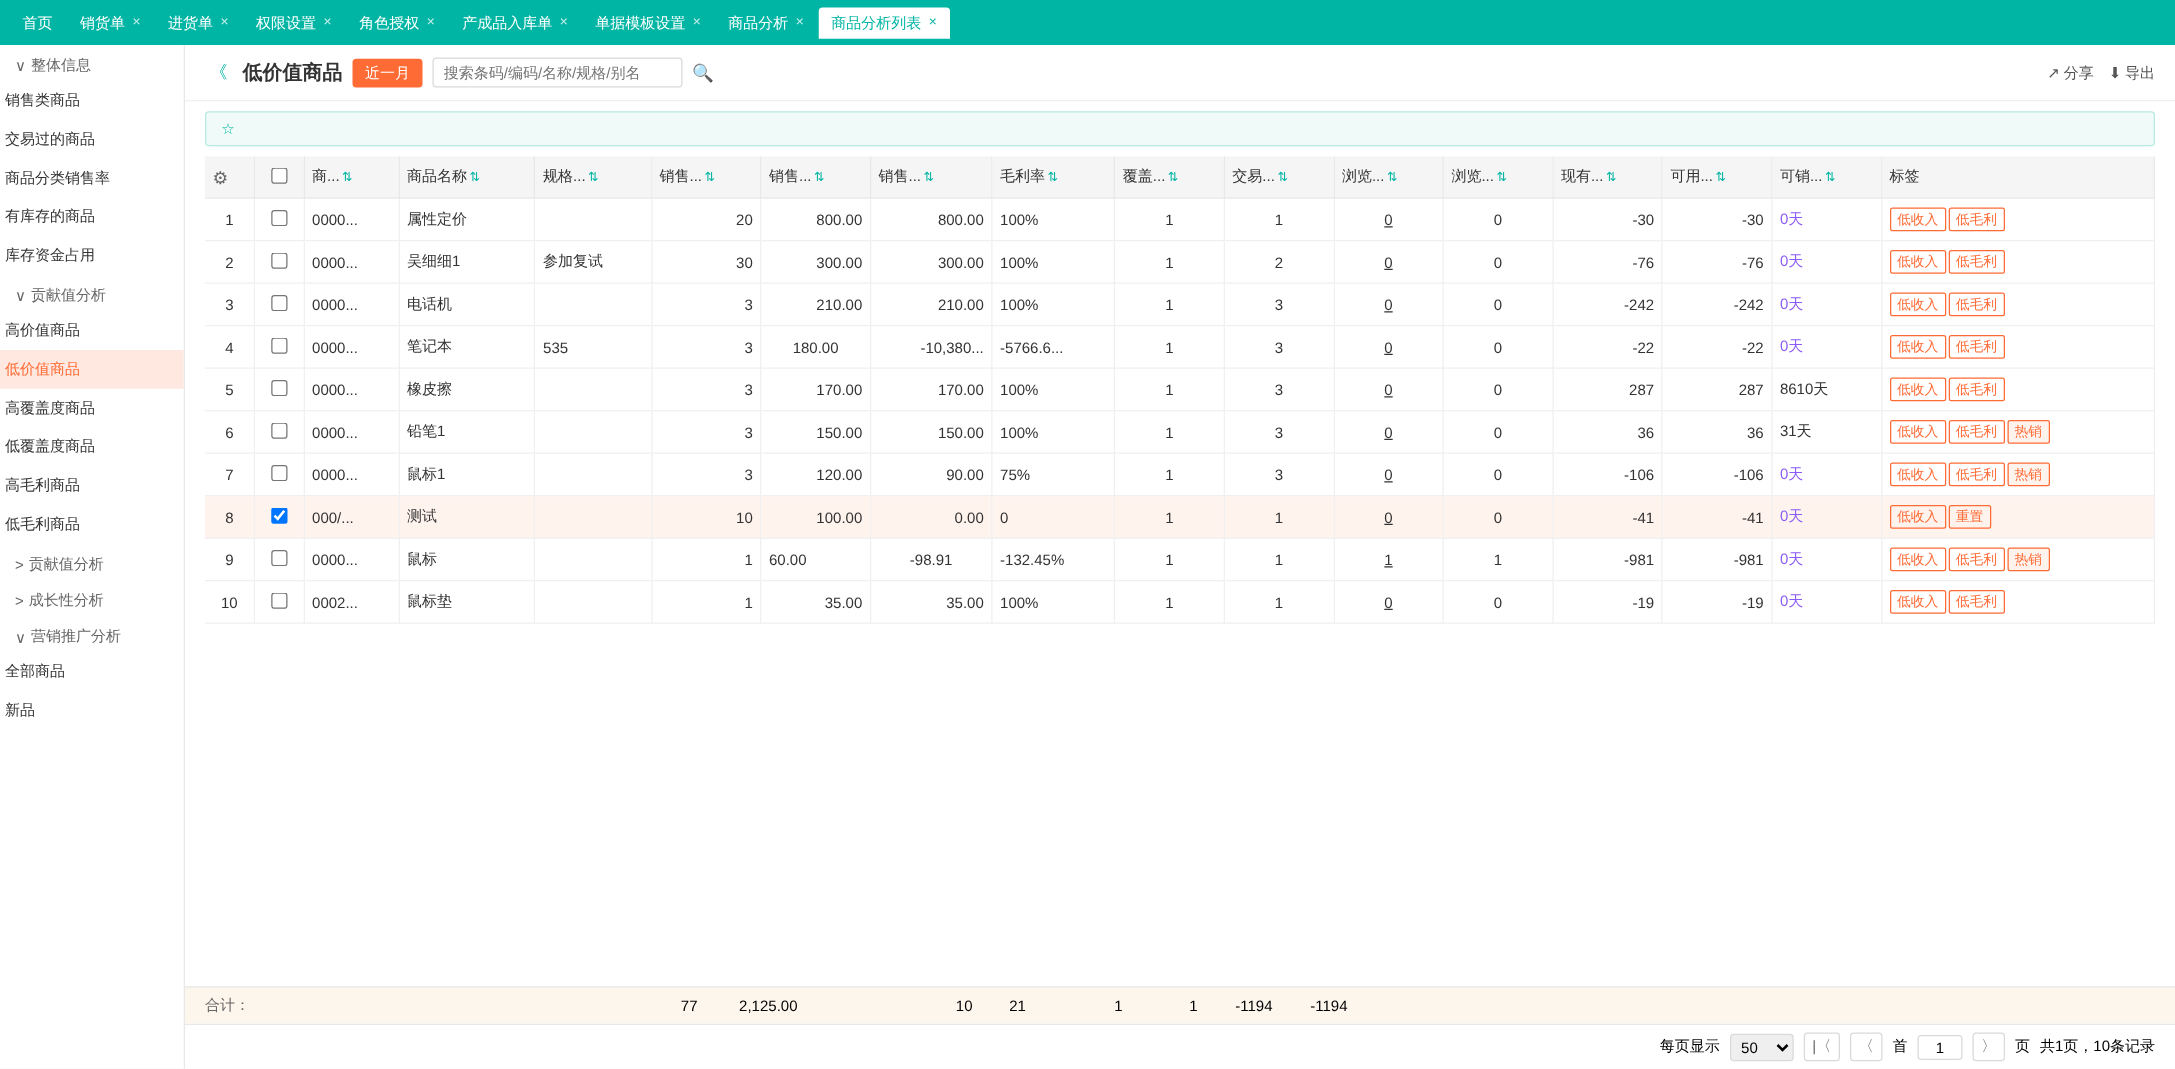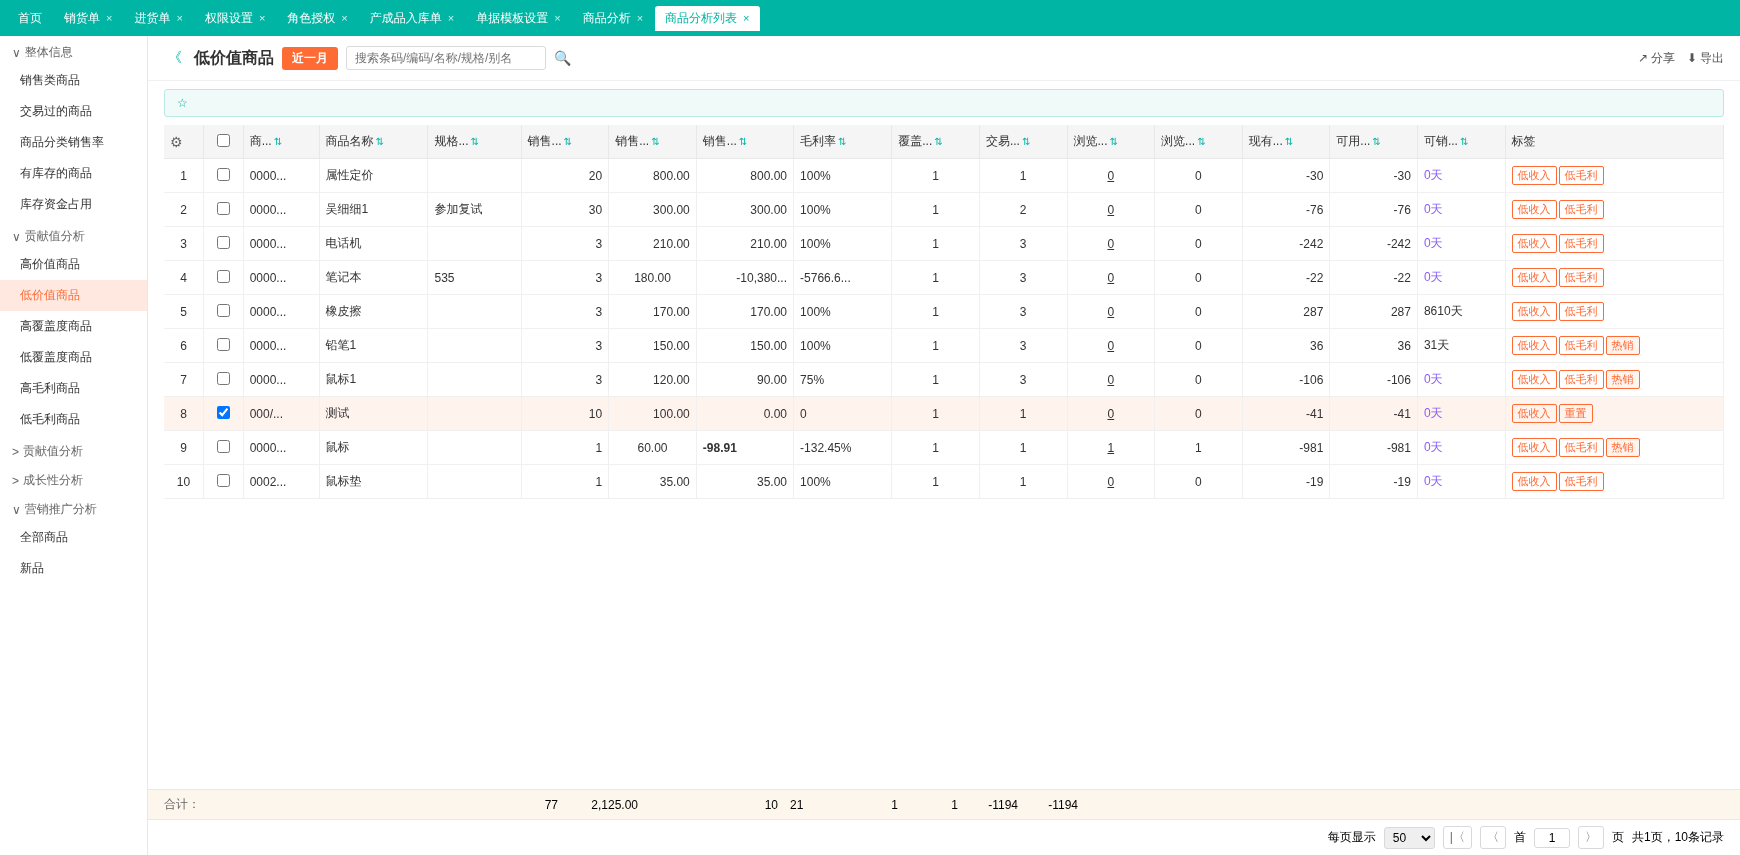--- a/index.html
+++ b/index.html
@@ -45,21 +45,21 @@
     }
     .sidebar-group-header {
       padding: 8px 12px 4px;
       color: #666;
       font-size: 12px;
       display: flex;
       align-items: center;
       gap: 4px;
     }
     .sidebar-item {
-      padding: 7px 12px 7px 20px;
+      padding: 7px 12px 7px 4px;
       color: #333;
       cursor: pointer;
       font-size: 12px;
     }
     .sidebar-item.active { background: #ffe8e0; color: #ff6b35; }
 
     
     .content-area {
       flex: 1;
       display: flex;
@@ -83,21 +83,20 @@
       color: #333;
     }
     .filter-btn {
       background: #ff6b35;
       color: #fff;
       border: none;
       padding: 3px 10px;
       border-radius: 3px;
       cursor: pointer;
       font-size: 12px;
-      font-weight: bold;
     }
     .search-input {
       border: 1px solid #d9d9d9;
       border-radius: 3px;
       padding: 4px 8px;
       width: 200px;
       color: #999;
       outline: none;
     }
     .search-icon-btn {
@@ -530,22 +529,22 @@
     <td class="days-orange">0天</td>
     <td><span class="tag tag-orange">低收入</span><span class="tag" style="color:#ff6b35;border:1px solid #ff6b35;">重置</span></td>
   </tr>
             <tr>
     <td style="text-align:center;">9</td>
     <td class="checkbox-cell"><input type="checkbox" style=""></td>
     <td>0000...</td>
     <td>鼠标</td>
     <td></td>
     <td style="text-align:right;">1</td>
-    <td style="text-align:center;">60.00</td>
-    <td style="text-align:left;font-weight:bold;">-98.91</td>
+    <td style="text-align:left;">60.00</td>
+    <td style="text-align:center;">-98.91</td>
     <td>-132.45%</td>
     <td style="text-align:center;">1</td>
     <td style="text-align:center;">1</td>
     <td style="text-align:center;"><span class="link-underline">1</span></td>
     <td style="text-align:center;">1</td>
     <td style="text-align:right;">-981</td>
     <td style="text-align:right;">-981</td>
     <td class="days-orange">0天</td>
     <td><span class="tag tag-orange">低收入</span><span class="tag tag-orange">低毛利</span><span class="tag tag-hot">热销</span></td>
   </tr>
@@ -573,21 +572,21 @@
     </div>
 
     <div class="summary-bar">
       <span class="summary-label">合计：</span>
       <div style="display:flex;flex:1;align-items:center;gap:0;">
         <span style="min-width:280px;"></span>
         <span class="summary-cell" style="min-width:60px;text-align:right;">77</span>
         <span class="summary-cell" style="min-width:80px;text-align:right;">2,125.00</span>
         <span style="min-width:80px;"></span>
         <span class="summary-cell" style="min-width:60px;text-align:right;">10</span>
-        <span class="summary-cell" style="min-width:60px;text-align:left;">21</span>
+        <span class="summary-cell" style="min-width:60px;text-align:center;">21</span>
         <span class="summary-cell" style="min-width:60px;text-align:right;">1</span>
         <span class="summary-cell" style="min-width:60px;text-align:right;">1</span>
         <span class="summary-cell" style="min-width:60px;text-align:right;">-1194</span>
         <span class="summary-cell" style="min-width:60px;text-align:right;">-1194</span>
       </div>
     </div>
 
     <div class="pagination-bar">
       <span>每页显示</span>
       <select class="page-size-select">

